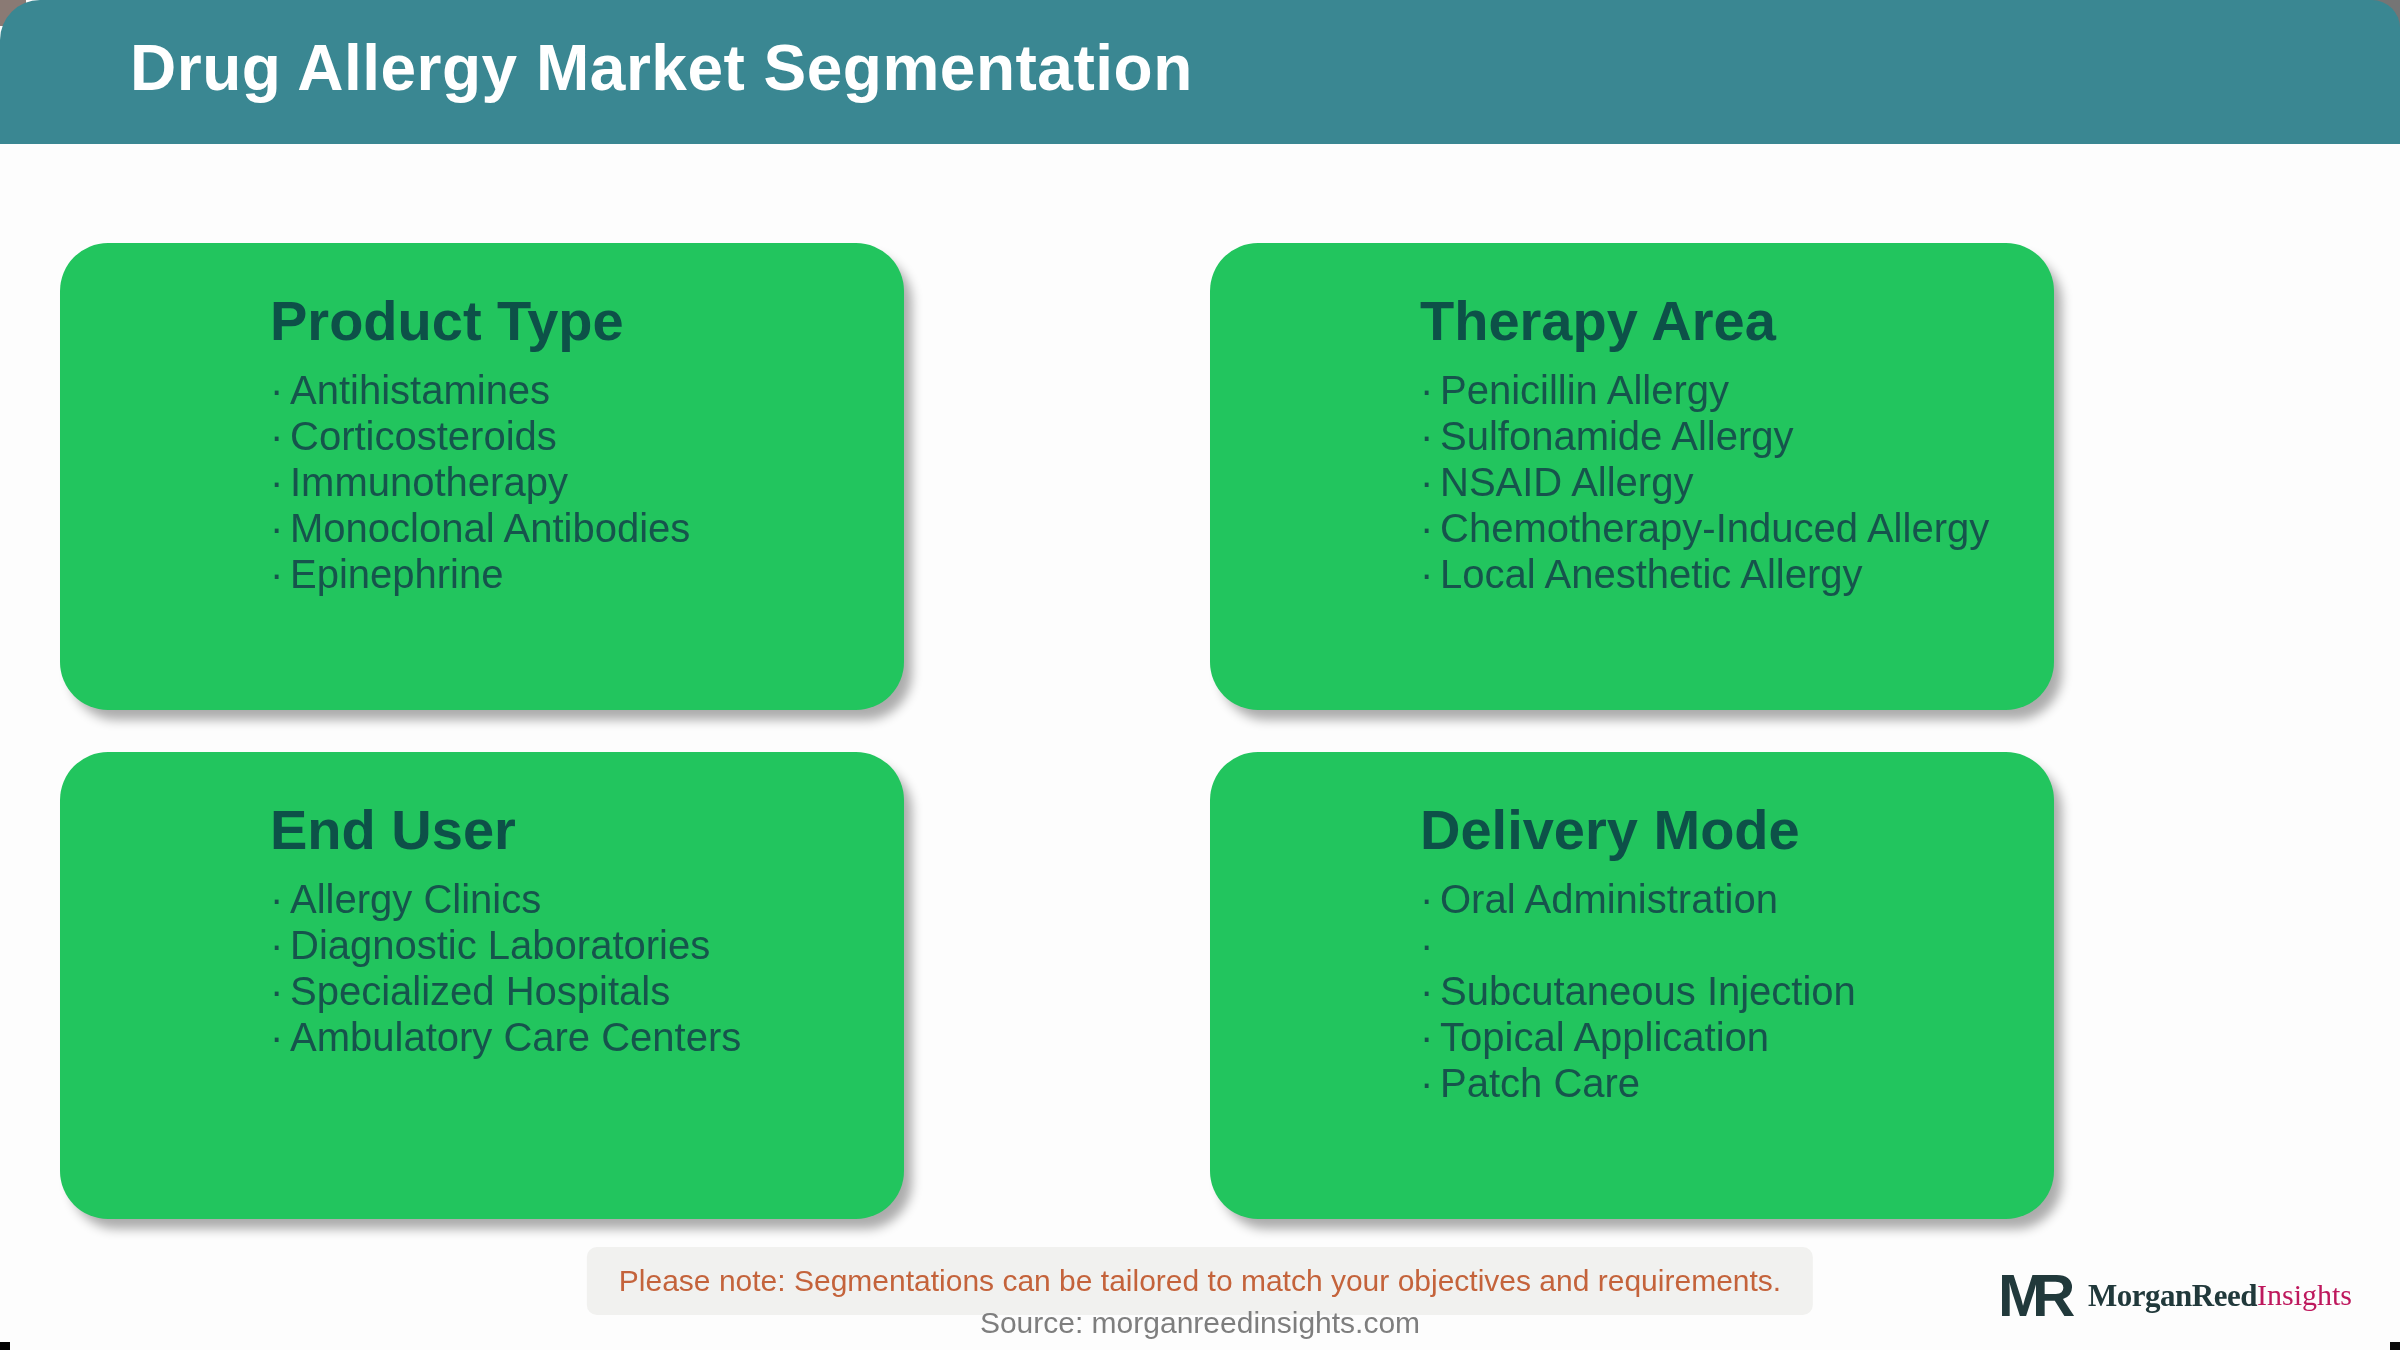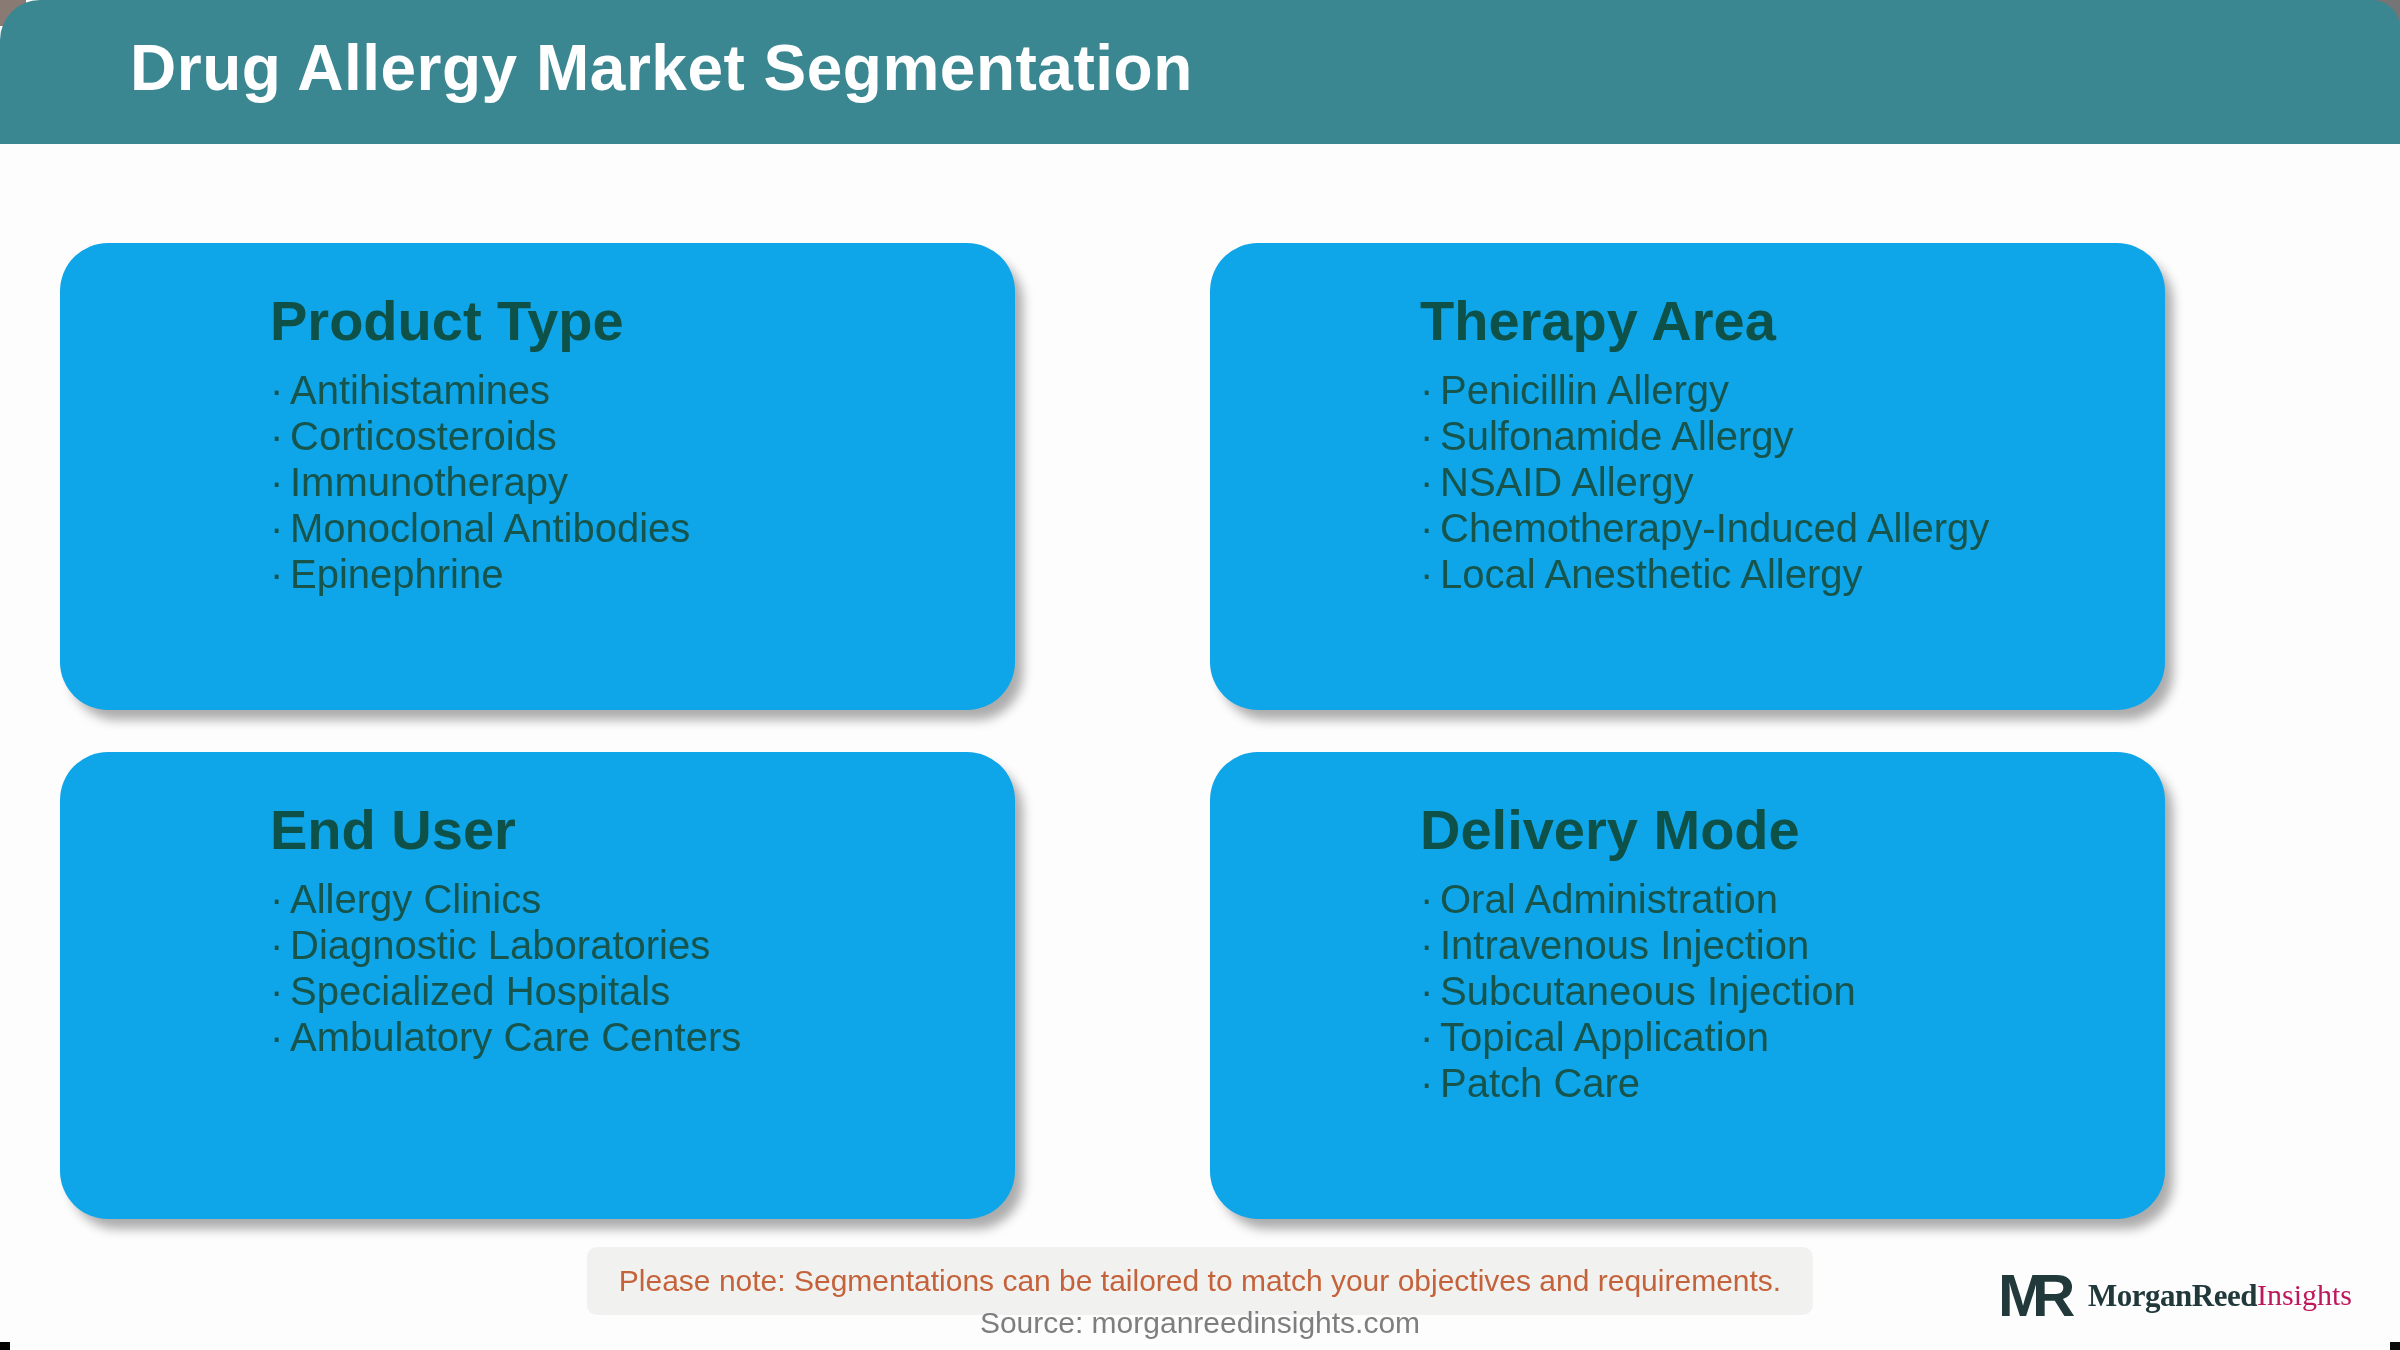--- a/index.html
+++ b/index.html
@@ -9,21 +9,21 @@
   
   .corner-art-left{position:absolute;left:0;top:0;width:26px;height:26px;background:#8a7a74;}
   .corner-art-right{position:absolute;right:0;top:0;width:28px;height:28px;background:#757575;}
 
   
   .header{position:absolute;left:0;top:0;width:2400px;height:144px;background:#3A8792;
           border-radius:40px 28px 0 0;display:flex;align-items:center;}
   .header h1{margin:0 0 8px 130px;font-size:64px;font-weight:700;color:#ffffff;letter-spacing:0.5px;}
 
   
-  .card{position:absolute;width:955px;height:467px;background:#0ea5e9;border-radius:48px;
+  .card{position:absolute;width:844px;height:467px;background:#22c55e;border-radius:48px;
         box-shadow:9px 11px 11px -1px rgba(0,0,0,0.32);box-sizing:border-box;
         padding:46px 40px 0 210px;}
   .card-1{left:60px;top:243px;}
   .card-2{left:1210px;top:243px;}
   .card-3{left:60px;top:752px;}
   .card-4{left:1210px;top:752px;}
   .card h2{margin:0 0 14px 0;font-size:56px;line-height:64px;font-weight:700;color:#0D5148;}
   .card ul{margin:0;padding:0;list-style:none;}
   .card li{display:flex;align-items:baseline;font-size:40px;line-height:46px;color:#16544C;}
   .card li .bullet{width:20px;flex:0 0 20px;color:#16544C;}
@@ -136,21 +136,20 @@
 
   <section class="card card-4">
     <h2>Delivery Mode</h2>
     <ul>
         <li>
           <span class="bullet">·</span>
           <span>Oral Administration</span>
         </li>
         <li>
           <span class="bullet">·</span>
-          <span>Intravenous Injection</span>
         </li>
         <li>
           <span class="bullet">·</span>
           <span>Subcutaneous Injection</span>
         </li>
         <li>
           <span class="bullet">·</span>
           <span>Topical Application</span>
         </li>
         <li>

